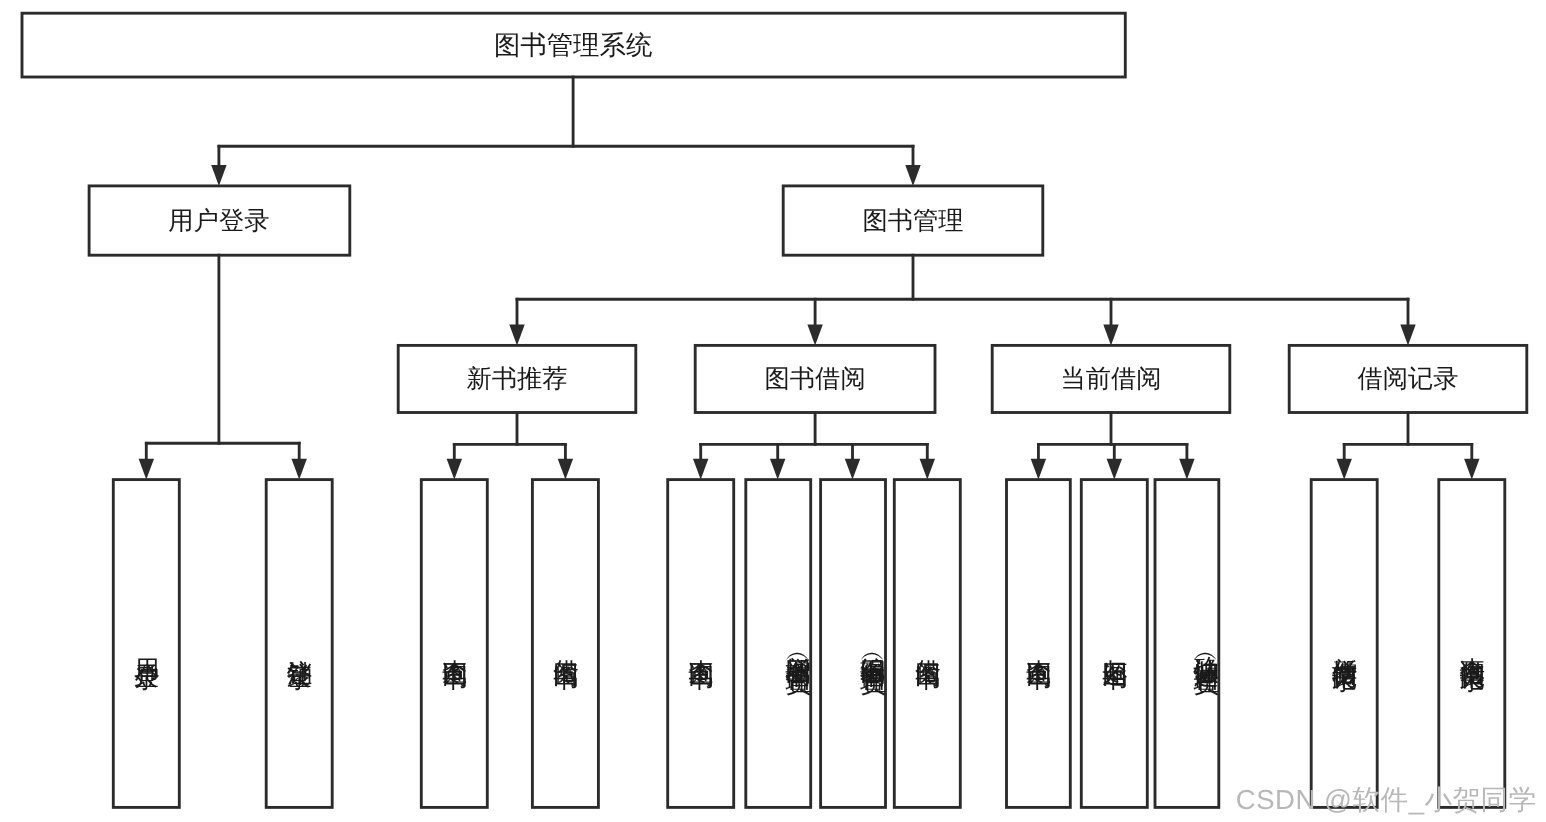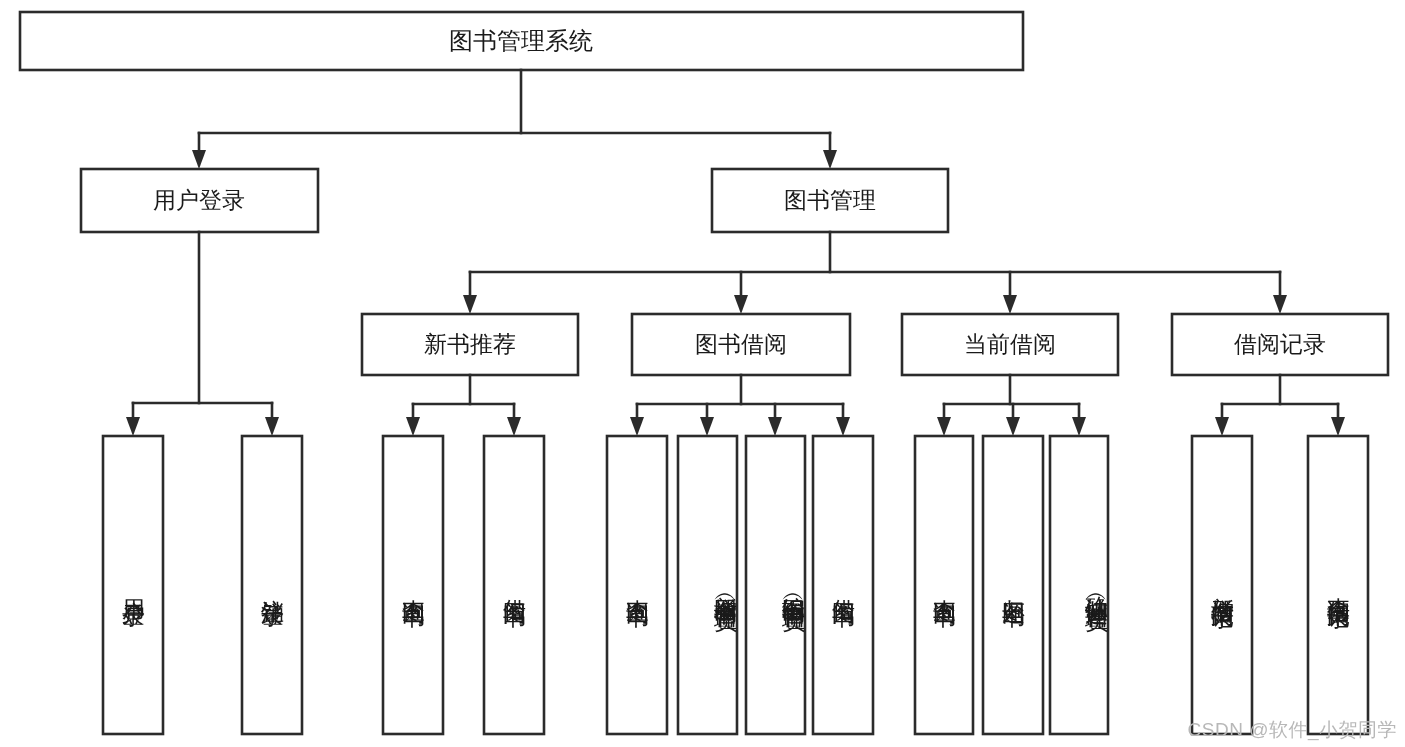--- a/index.html
+++ b/index.html
@@ -71,21 +71,21 @@
   .leaf-label-wrap.top-aligned {
     align-items: flex-start;
     padding-top: 4px;
     box-sizing: border-box;
   }
   #watermark {
     position: absolute;
     right: 8px;
     bottom: 4px;
     font-family: "Liberation Sans", "DejaVu Sans", sans-serif;
-    font-size: 19px;
+    font-size: 25px;
     color: #b8b8b8;
     letter-spacing: 0.5px;
     white-space: nowrap;
     pointer-events: none;
   }
 </style>
 </head>
 <body>
 
 <div id="diagram-root">

